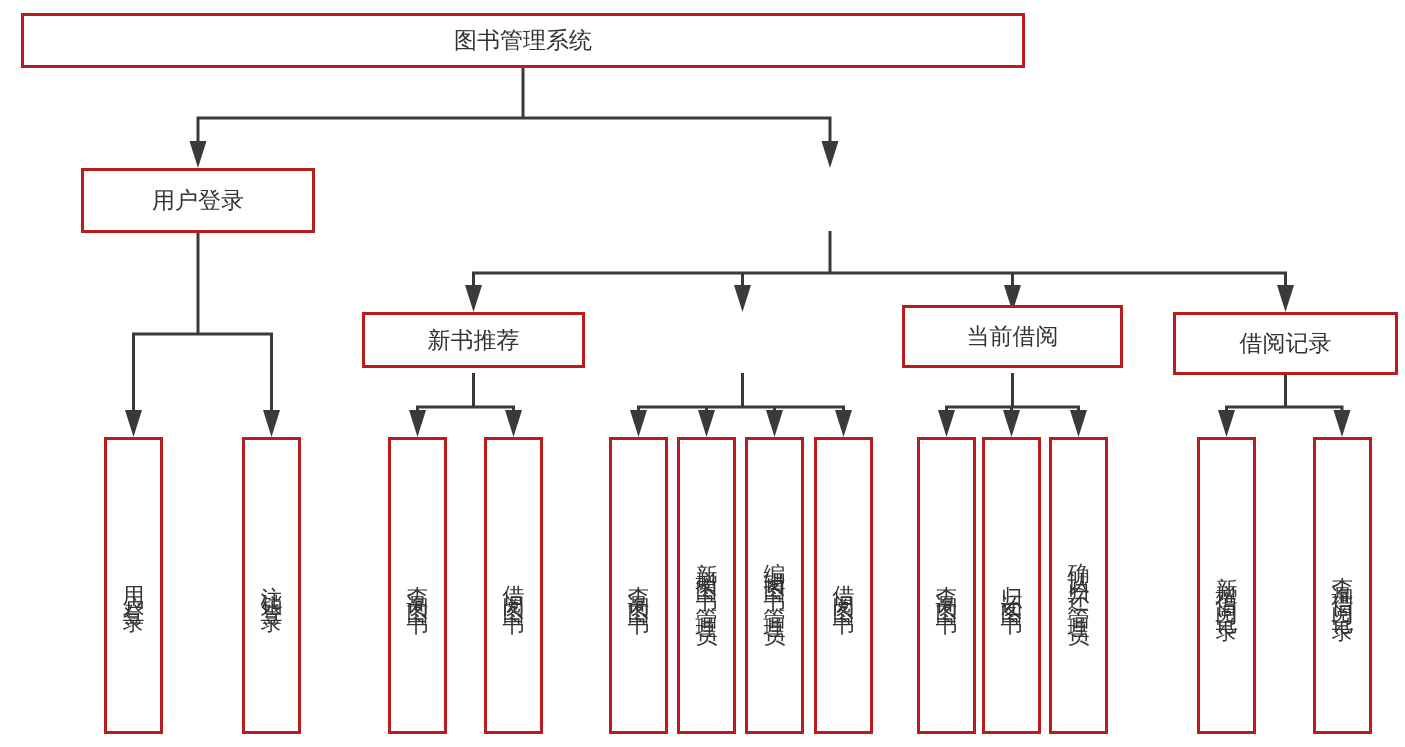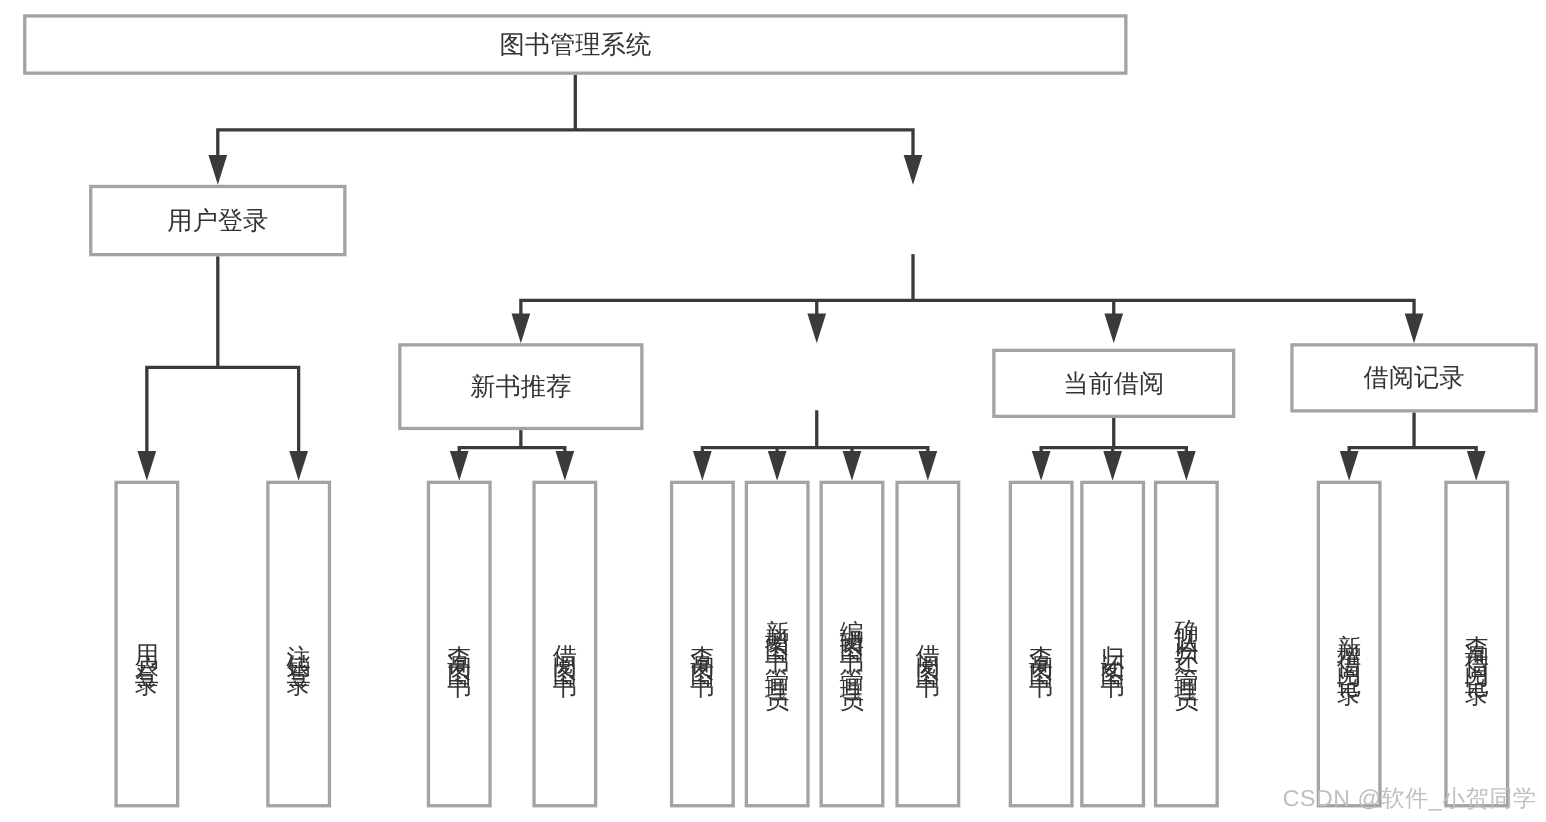--- a/index.html
+++ b/index.html
@@ -1,37 +1,37 @@
 <!DOCTYPE html>
 <html><head>
 <meta charset="utf-8">
 <style>
   html,body{margin:0;padding:0;background:#fff;}
   body{font-family:"Liberation Sans","DejaVu Sans",sans-serif;}
   #canvas{position:relative;width:1405px;height:747px;background:#fff;overflow:hidden;}
   #connectors{position:absolute;left:0;top:0;z-index:1;}
   .box{
-    position:absolute;box-sizing:border-box;border:3px solid #a3a3a3;background:#fff;
+    position:absolute;box-sizing:border-box;border:3px solid #b91c1c;background:#fff;
     display:flex;align-items:center;justify-content:center;
     color:#333;font-size:23px;z-index:2;white-space:nowrap;
   }
   .leaf{font-size:22px;}
   .leaf .vtext{
     writing-mode:vertical-rl;text-orientation:mixed;
     letter-spacing:9px;line-height:1;
   }
   
   .b-root{left:21px;top:13px;width:1004px;height:55px;}
   
   .b-userlogin{left:81px;top:168px;width:234px;height:65px;}
   .b-bookmgmt{left:713px;top:168px;width:234px;height:65px;}
   
-  .b-newbook{left:362px;top:312px;width:223px;height:79px;}
+  .b-newbook{left:362px;top:312px;width:223px;height:56px;}
   .b-bookborrow{left:632px;top:312px;width:221px;height:63px;}
-  .b-currentborrow{left:902px;top:317px;width:221px;height:63px;text-align:center;}
+  .b-currentborrow{left:902px;top:305px;width:221px;height:63px;text-align:center;}
   .b-borrowrecord{left:1173px;top:312px;width:225px;height:63px;}
   
   .leaf{top:437px;width:59px;height:297px;}
   .l1{left:104px;} .l2{left:242px;}
   .l3{left:388px;} .l4{left:484px;}
   .l5{left:609px;} .l6{left:677px;} .l7{left:745px;} .l8{left:814px;}
   .l9{left:917px;} .l10{left:982px;} .l11{left:1049px;}
   .l12{left:1197px;} .l13{left:1313px;}
   .watermark{
     position:absolute;right:8px;top:712px;z-index:5;
@@ -143,15 +143,14 @@
     <span class="vtext">确认归还（管理员）</span>
   </div>
 
   <div class="box leaf l12">
     <span class="vtext">新增借阅记录</span>
   </div>
   <div class="box leaf l13">
     <span class="vtext">查询借阅记录</span>
   </div>
 
-  <div class="watermark">CSDN @软件_小贺同学</div>
 
 </div>
 
 </body></html>

